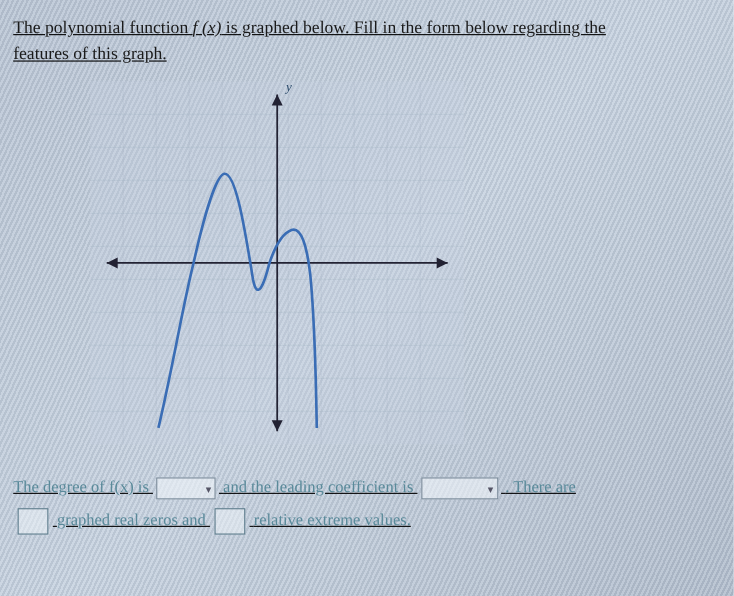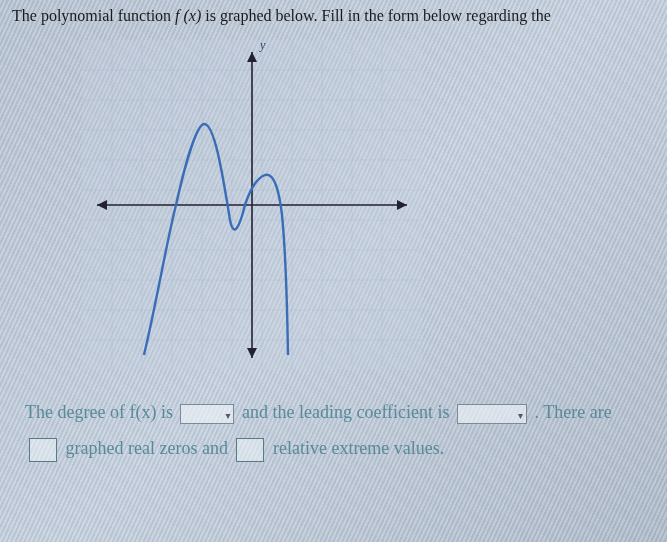--- a/index.html
+++ b/index.html
@@ -17,21 +17,21 @@
       background: repeating-linear-gradient(
         115deg,
         rgba(255,255,255,0.15) 0px,
         rgba(255,255,255,0.15) 2px,
         rgba(0,0,0,0.05) 2px,
         rgba(0,0,0,0.05) 4px
       );
       pointer-events: none;
       z-index: 1;
     }
-    .content { position: relative; z-index: 2; padding: 4px 16px 12px 12px; }
+    .content { position: relative; z-index: 2; padding: 14px 16px 12px 12px; text-decoration: underline; }
     .prompt {
       font-size: 16px;
       line-height: 1.5;
       color: #1a1a1a;
       margin-bottom: 12px;
     }
     .math-f { font-style: italic; }
     .graph-wrap {
       width: 340px;
       height: 330px;
@@ -42,24 +42,23 @@
     .graph-wrap svg { width: 100%; height: 100%; }
     .axis-label {
       position: absolute;
       font-size: 12px;
       font-style: italic;
       color: #2a4a6a;
     }
     .ylabel { left: 50%; top: -2px; transform: translateX(8px); }
     .answer {
       margin-top: 24px;
-      font-size: 18px;
+      font-size: 15px;
       line-height: 2.0;
       color: #2a6a7a;
-      margin-left: 13px;
     }
     .dropdown {
       display: inline-block;
       min-width: 54px;
       height: 20px;
       border: 1px solid #7a8a9a;
       background: rgba(240,245,250,0.6);
       vertical-align: middle;
       position: relative;
       margin: 0 3px;
@@ -85,20 +84,21 @@
   </style>
 </head>
 <body>
 
 <div class="moire"></div>
 
 <div class="content">
 
   <div class="prompt">
     <span>The polynomial function </span><span class="math-f">f (x)</span><span> is graphed below. Fill in the form below regarding the</span><br>
+    <span>features of this graph.</span>
   </div>
 
   <div class="graph-wrap">
     <span class="axis-label ylabel">y</span>
     <svg viewBox="0 0 340 330">
 
       <g stroke="#9ab" stroke-width="0.4" opacity="0.5">
         <line x1="30" y1="0" x2="30" y2="330"></line>
           <line x1="60" y1="0" x2="60" y2="330"></line>
         <line x1="90" y1="0" x2="90" y2="330"></line>

